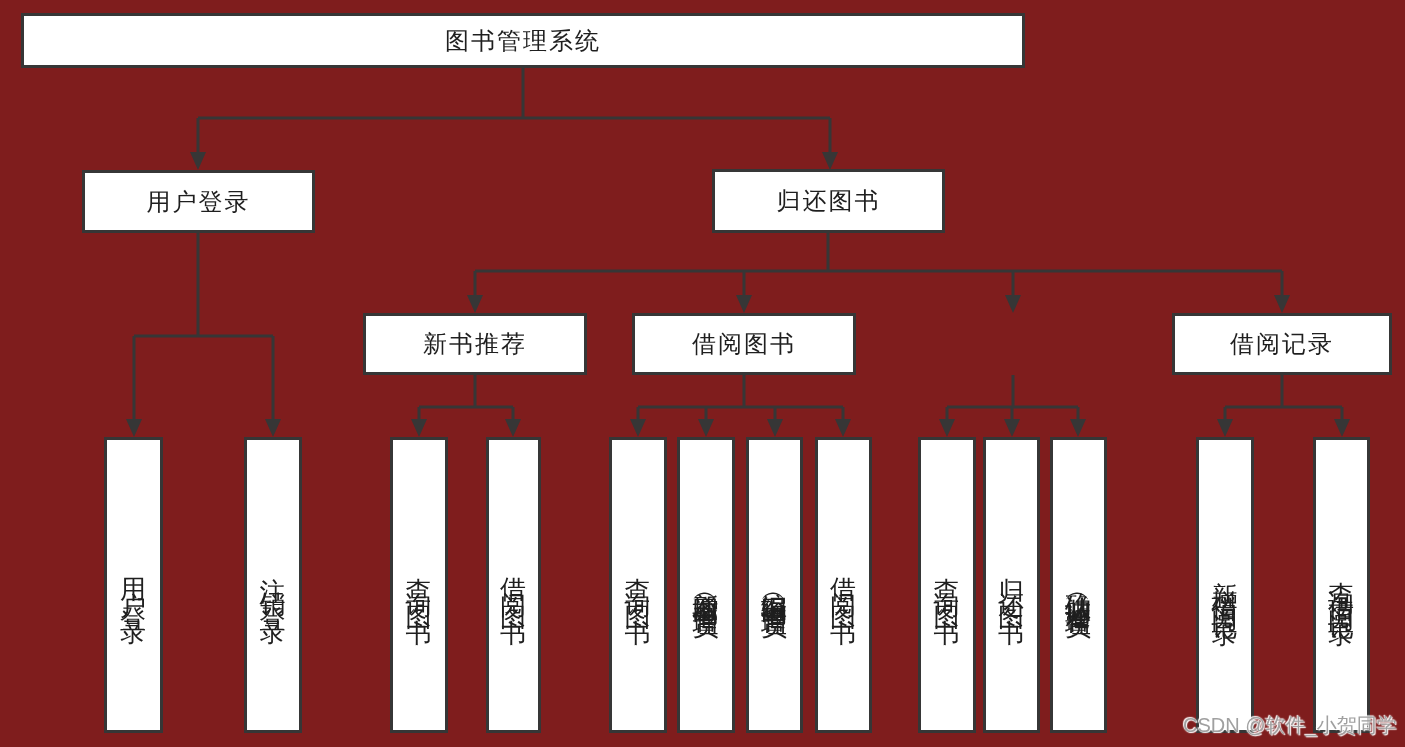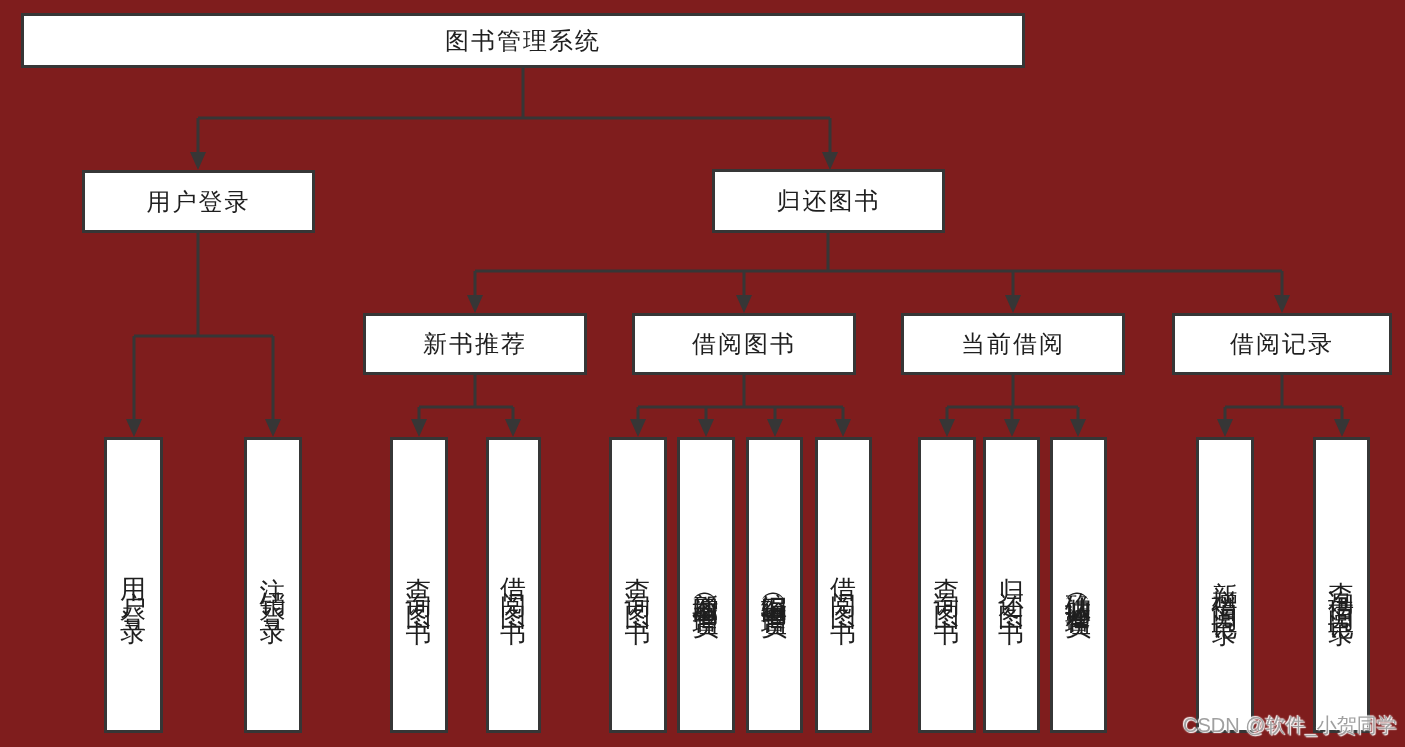--- a/index.html
+++ b/index.html
@@ -121,23 +121,20 @@
   <div class="node hbox" style="left:712px;top:169px;width:233px;height:64px;">
     <span>归还图书</span>
   </div>
 
   <div class="node hbox" style="left:363px;top:313px;width:224px;height:62px;">
     <span>新书推荐</span>
   </div>
   <div class="node hbox" style="left:632px;top:313px;width:224px;height:62px;">
     <span>借阅图书</span>
   </div>
-  <div class="node hbox" style="left:901px;top:313px;width:224px;height:62px;">
-    <span>当前借阅</span>
-  </div>
   <div class="node hbox" style="left:1172px;top:313px;width:220px;height:62px;">
     <span>借阅记录</span>
   </div>
 
   <div class="node vbox sp-short" style="left:104px;width:59px;">
     <span>用户登录</span>
   </div>
   <div class="node vbox sp-short" style="left:244px;width:58px;">
     <span>注销登录</span>
   </div>

